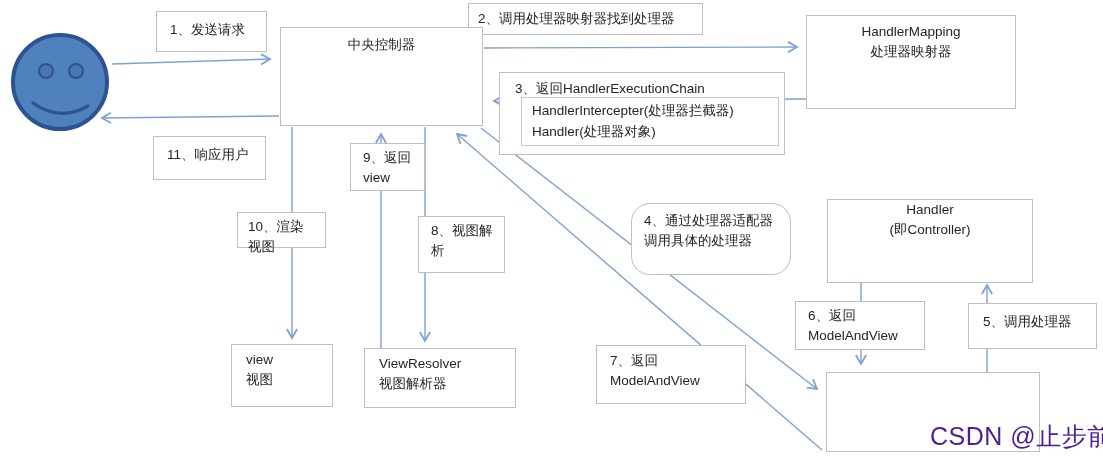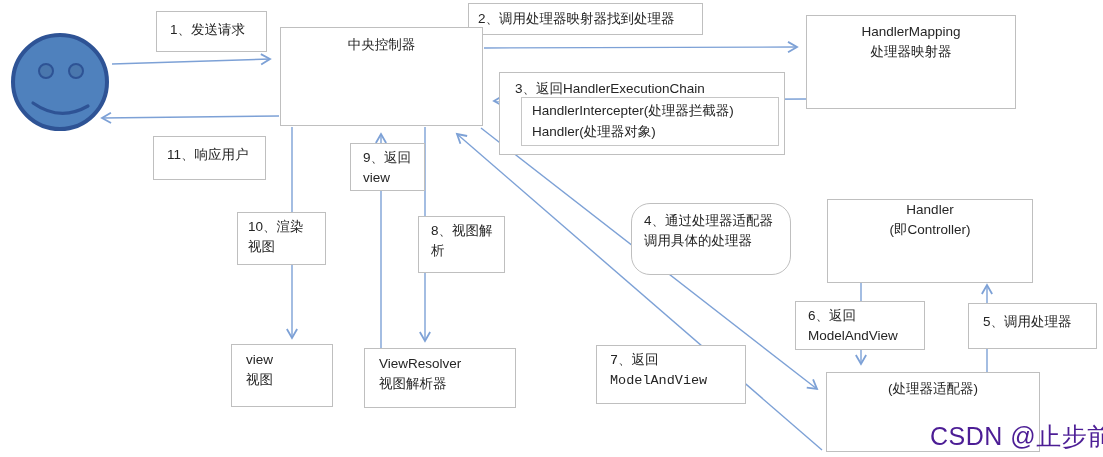--- a/index.html
+++ b/index.html
@@ -75,21 +75,21 @@
 
   <div class="box" style="left:153px;top:108px;width:113px;height:44px;padding:8px 0 0 13px;margin-top:28px;">
     <span>11、响应用户</span>
   </div>
 
   <div class="box" style="left:342px;top:143px;width:75px;height:48px;padding:4px 0 0 12px;margin-left:8px;">
     <span>9、返回</span>
     <span>view</span>
   </div>
 
-  <div class="box" style="left:237px;top:212px;width:89px;height:53px;padding:4px 0 0 10px;">
+  <div class="box" style="left:237px;top:212px;width:89px;height:36px;padding:4px 0 0 10px;">
     <span>10、渲染</span>
     <span>视图</span>
   </div>
 
   <div class="box" style="left:418px;top:216px;width:87px;height:57px;padding:4px 0 0 12px;">
     <span>8、视图解</span>
     <span>析</span>
   </div>
 
   <div class="box" style="left:631px;top:203px;width:160px;height:72px;padding:7px 0 0 12px;border-radius:19px;">
@@ -99,41 +99,40 @@
 
   <div class="box" style="left:795px;top:301px;width:130px;height:49px;padding:4px 0 0 12px;">
     <span>6、返回</span>
     <span>ModelAndView</span>
   </div>
 
   <div class="box" style="left:968px;top:303px;width:129px;height:46px;padding:8px 16px 0 14px;">
     <span>5、调用处理器</span>
   </div>
 
-  <div class="box" style="left:596px;top:345px;width:150px;height:59px;padding:5px 0 0 13px;font-family:Liberation Mono, monospace;">
+  <div class="box" style="left:596px;top:345px;width:150px;height:59px;padding:5px 0 0 13px;">
     <span>7、返回</span>
     <span>ModelAndView</span>
   </div>
 
   <div class="box center" style="left:280px;top:27px;width:203px;height:99px;padding-top:7px;">
     <span>中央控制器</span>
   </div>
 
   <div class="box center" style="left:806px;top:15px;width:210px;height:94px;padding-top:6px;">
     <span>HandlerMapping</span>
     <span>处理器映射器</span>
   </div>
 
   <div class="box center" style="left:827px;top:199px;width:206px;height:84px;">
     <span>Handler</span>
     <span>(即Controller)</span>
   </div>
 
   <div class="box center" style="left:826px;top:372px;width:214px;height:80px;padding-top:6px;">
-    <span>(处理器适配器)</span>
   </div>
 
   <div class="box" style="left:231px;top:344px;width:102px;height:63px;padding:5px 0 0 14px;">
     <span>view</span>
     <span>视图</span>
   </div>
 
   <div class="box" style="left:364px;top:348px;width:152px;height:60px;padding:5px 0 0 14px;">
     <span>ViewResolver</span>
     <span>视图解析器</span>

